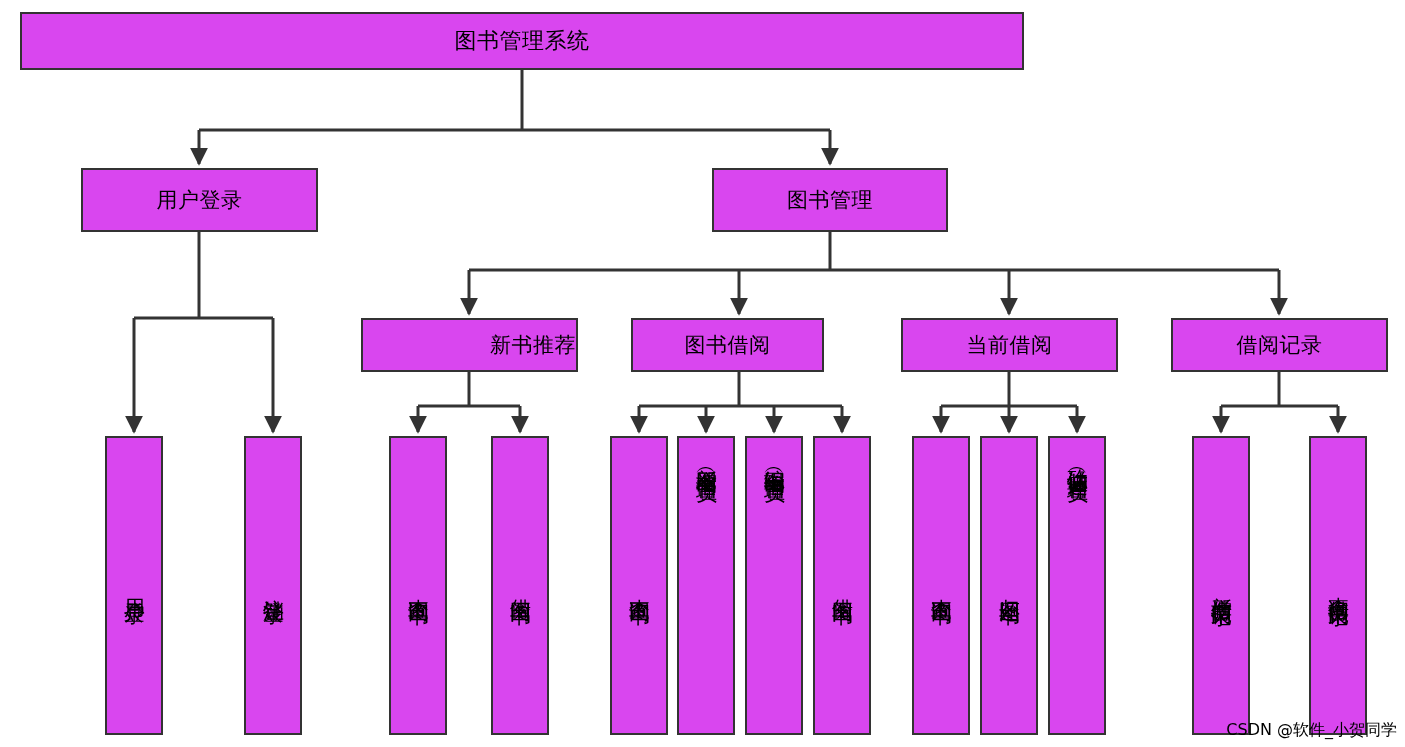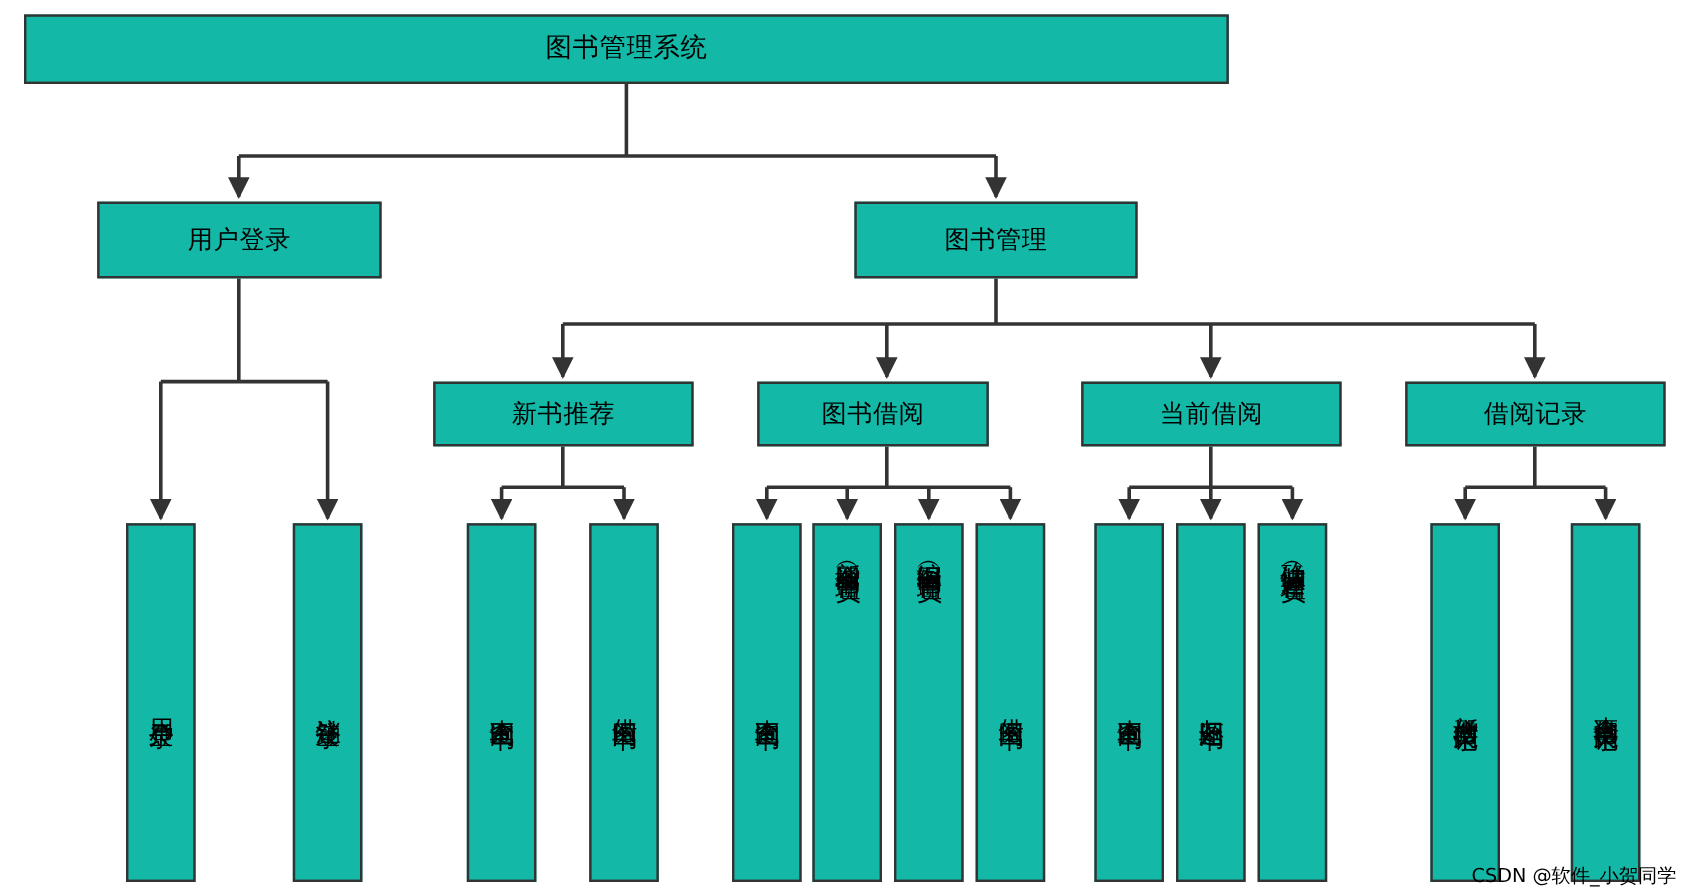--- a/index.html
+++ b/index.html
@@ -21,21 +21,21 @@
   #edges-layer {
     position: absolute;
     left: 0;
     top: 0;
     width: 1405px;
     height: 747px;
   }
   .node {
     position: absolute;
     box-sizing: border-box;
-    background: #14b8a6;
+    background: #d946ef;
     border: 2px solid #333333;
     display: flex;
     align-items: center;
     justify-content: center;
     color: #000000;
     z-index: 2;
   }
   .node .label {
     display: block;
     text-align: center;
@@ -137,21 +137,21 @@
   </div>
 
   <div class="node node-h" style="left:81px; top:168px; width:237px; height:64px;">
     <span class="label">用户登录</span>
   </div>
 
   <div class="node node-h" style="left:712px; top:168px; width:236px; height:64px;">
     <span class="label">图书管理</span>
   </div>
 
-  <div class="node node-h" style="left:361px; top:318px; width:217px; height:54px;">
+  <div class="node node-h" style="left:361px; top:318px; width:217px; height:54px;justify-content:flex-end;">
     <span class="label">新书推荐</span>
   </div>
 
   <div class="node node-h" style="left:631px; top:318px; width:193px; height:54px;">
     <span class="label">图书借阅</span>
   </div>
 
   <div class="node node-h" style="left:1171px; top:318px; width:217px; height:54px;">
     <span class="label">借阅记录</span>
   </div>

